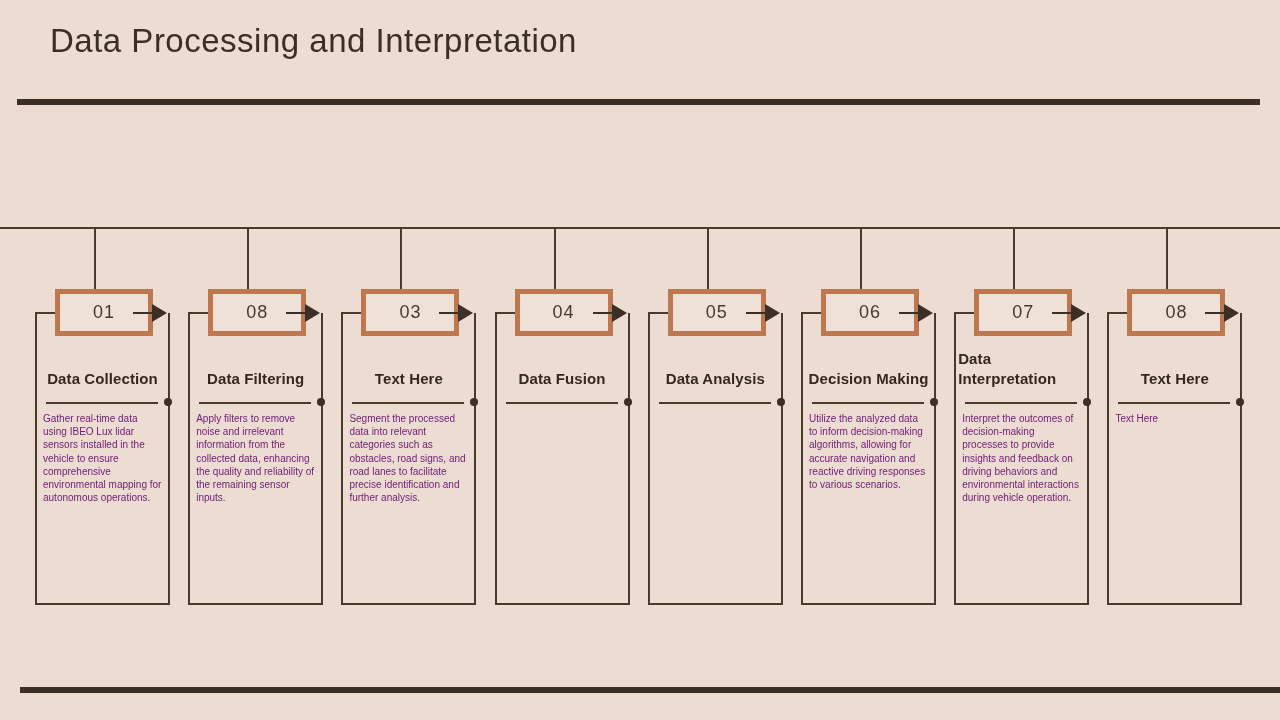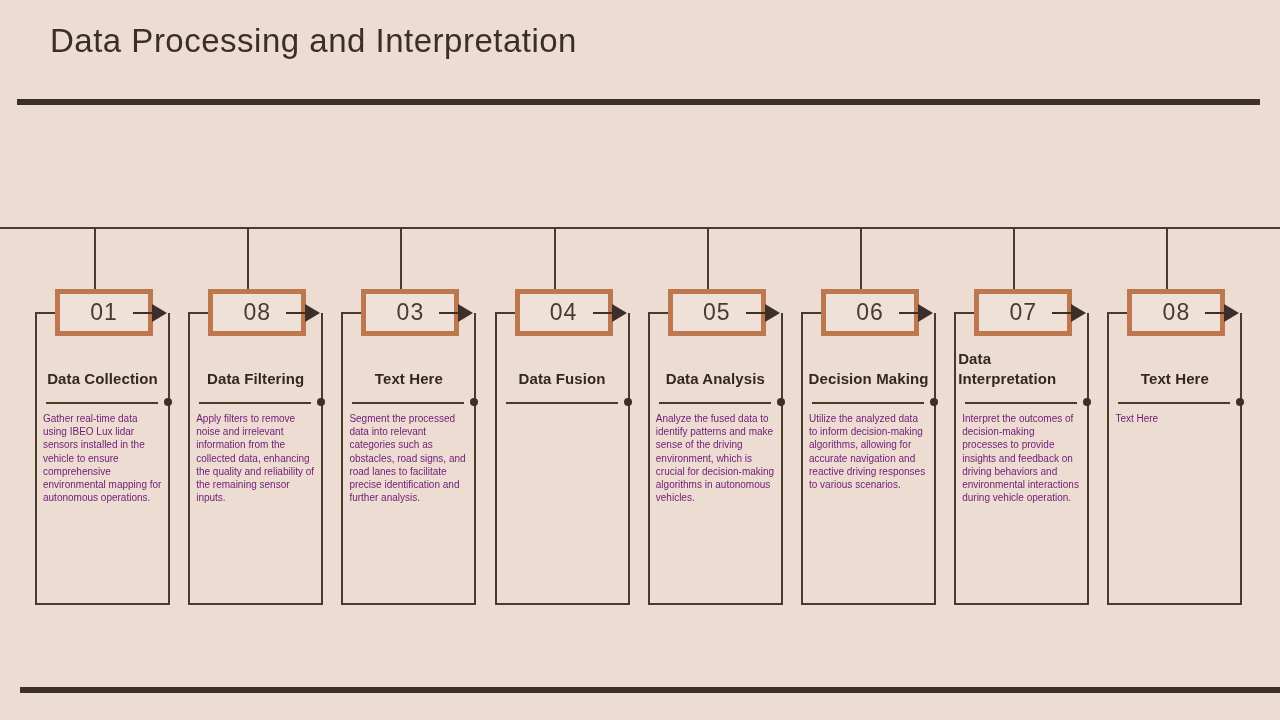--- a/index.html
+++ b/index.html
@@ -51,21 +51,21 @@
   }
   
   .numbox{
     position:absolute;
     left:0px;top:62px;
     width:98px;height:47px;
     box-sizing:border-box;
     border:5px solid #BE7850;
     background:#EFE1D7;
     display:flex;align-items:center;justify-content:center;
-    font-size:23px;
+    font-size:18px;
     font-weight:300;
     color:#463A31;
     letter-spacing:1px;
   }
   
   .arrow-stem{
     position:absolute;
     left:78px;top:85px;
     width:21px;height:2px;
     background:#3B2F27;
@@ -231,21 +231,20 @@
       <div class="hook"></div>
       <div class="card"></div>
       <div class="card-inner">
         <div class="title-wrap" style="height: 76px;">
           <div class="card-title">Data Analysis</div>
         </div>
         <div class="divider-row">
           <div class="divider"></div>
           <div class="dot"></div>
         </div>
-        <div class="card-body">Analyze the fused data to identify patterns and make sense of the driving environment, which is crucial for decision-making algorithms in autonomous vehicles.</div>
       </div>
       <div class="numbox">05</div>
       <div class="arrow-stem"></div>
       <div class="arrow-head"></div>
     </div>
     <div class="step" style="left: 821px;">
       <div class="drop"></div>
       <div class="hook"></div>
       <div class="card"></div>
       <div class="card-inner">

